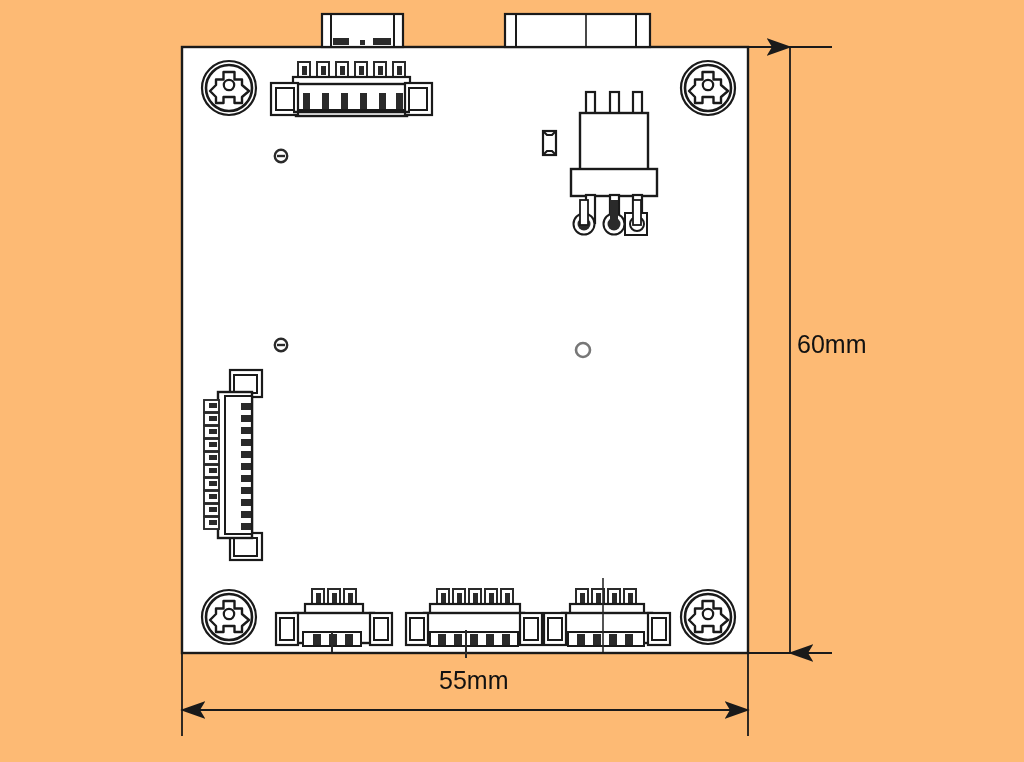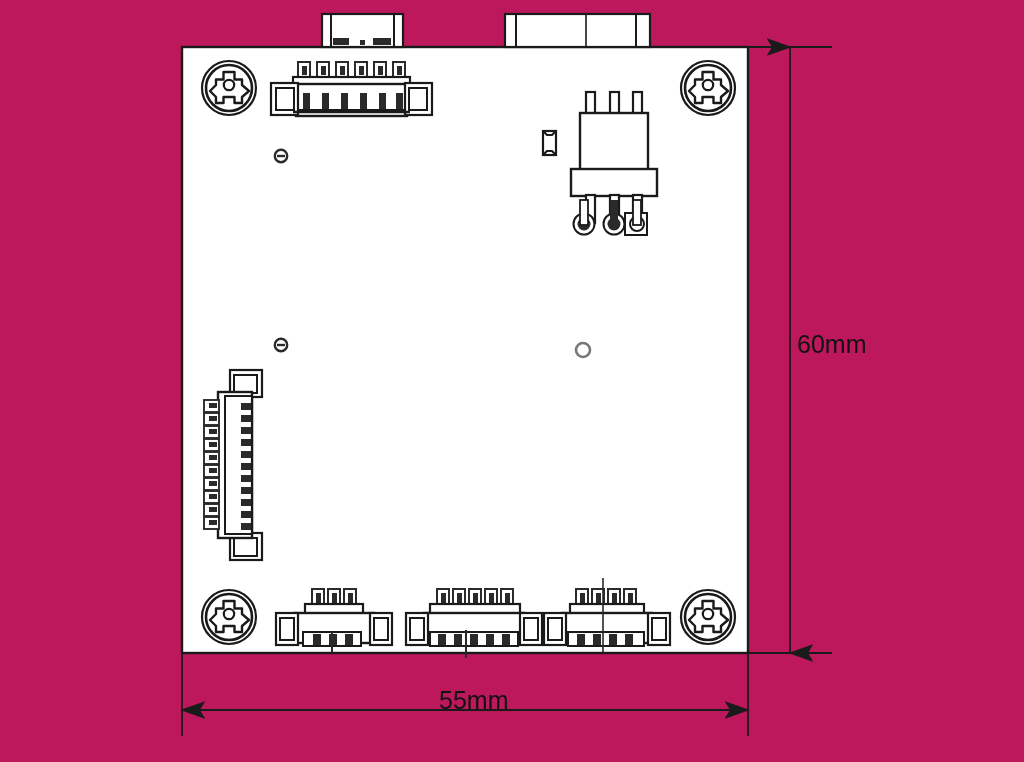--- a/index.html
+++ b/index.html
@@ -2,32 +2,32 @@
 <html><head>
 <meta charset="utf-8">
 <title>PCB Mechanical Drawing</title>
 <style>
   html,body{margin:0;padding:0;background:#ffffff;}
   body{
     width:1024px;height:762px;overflow:hidden;
     font-family:"Liberation Sans", sans-serif;
     color:#1a1a1a;
   }
-  #stage{position:relative;width:1024px;height:762px;background:#be185d;}
+  #stage{position:relative;width:1024px;height:762px;background:#fdba74;}
   #drawing{position:absolute;left:0;top:0;width:1024px;height:762px;}
   .dimtext{
     position:absolute;
     font-family:"Liberation Sans", sans-serif;
     font-size:25px;
     color:#111111;
     white-space:nowrap;
     letter-spacing:0px;
   }
   #dim-height-text{left:797px;top:330px;}
-  #dim-width-text{left:439px;top:686px;}
+  #dim-width-text{left:439px;top:666px;}
 </style>
 </head>
 <body>
 
 <div id="stage">
 
   <svg id="drawing" viewBox="0 0 1024 762">
     <defs>
       <marker id="arrUp" markerWidth="12" markerHeight="14" refX="6" refY="1" orient="auto">
         <path d="M6,0 L11,14 L6,11 L1,14 Z" fill="#1a1a1a"></path>

